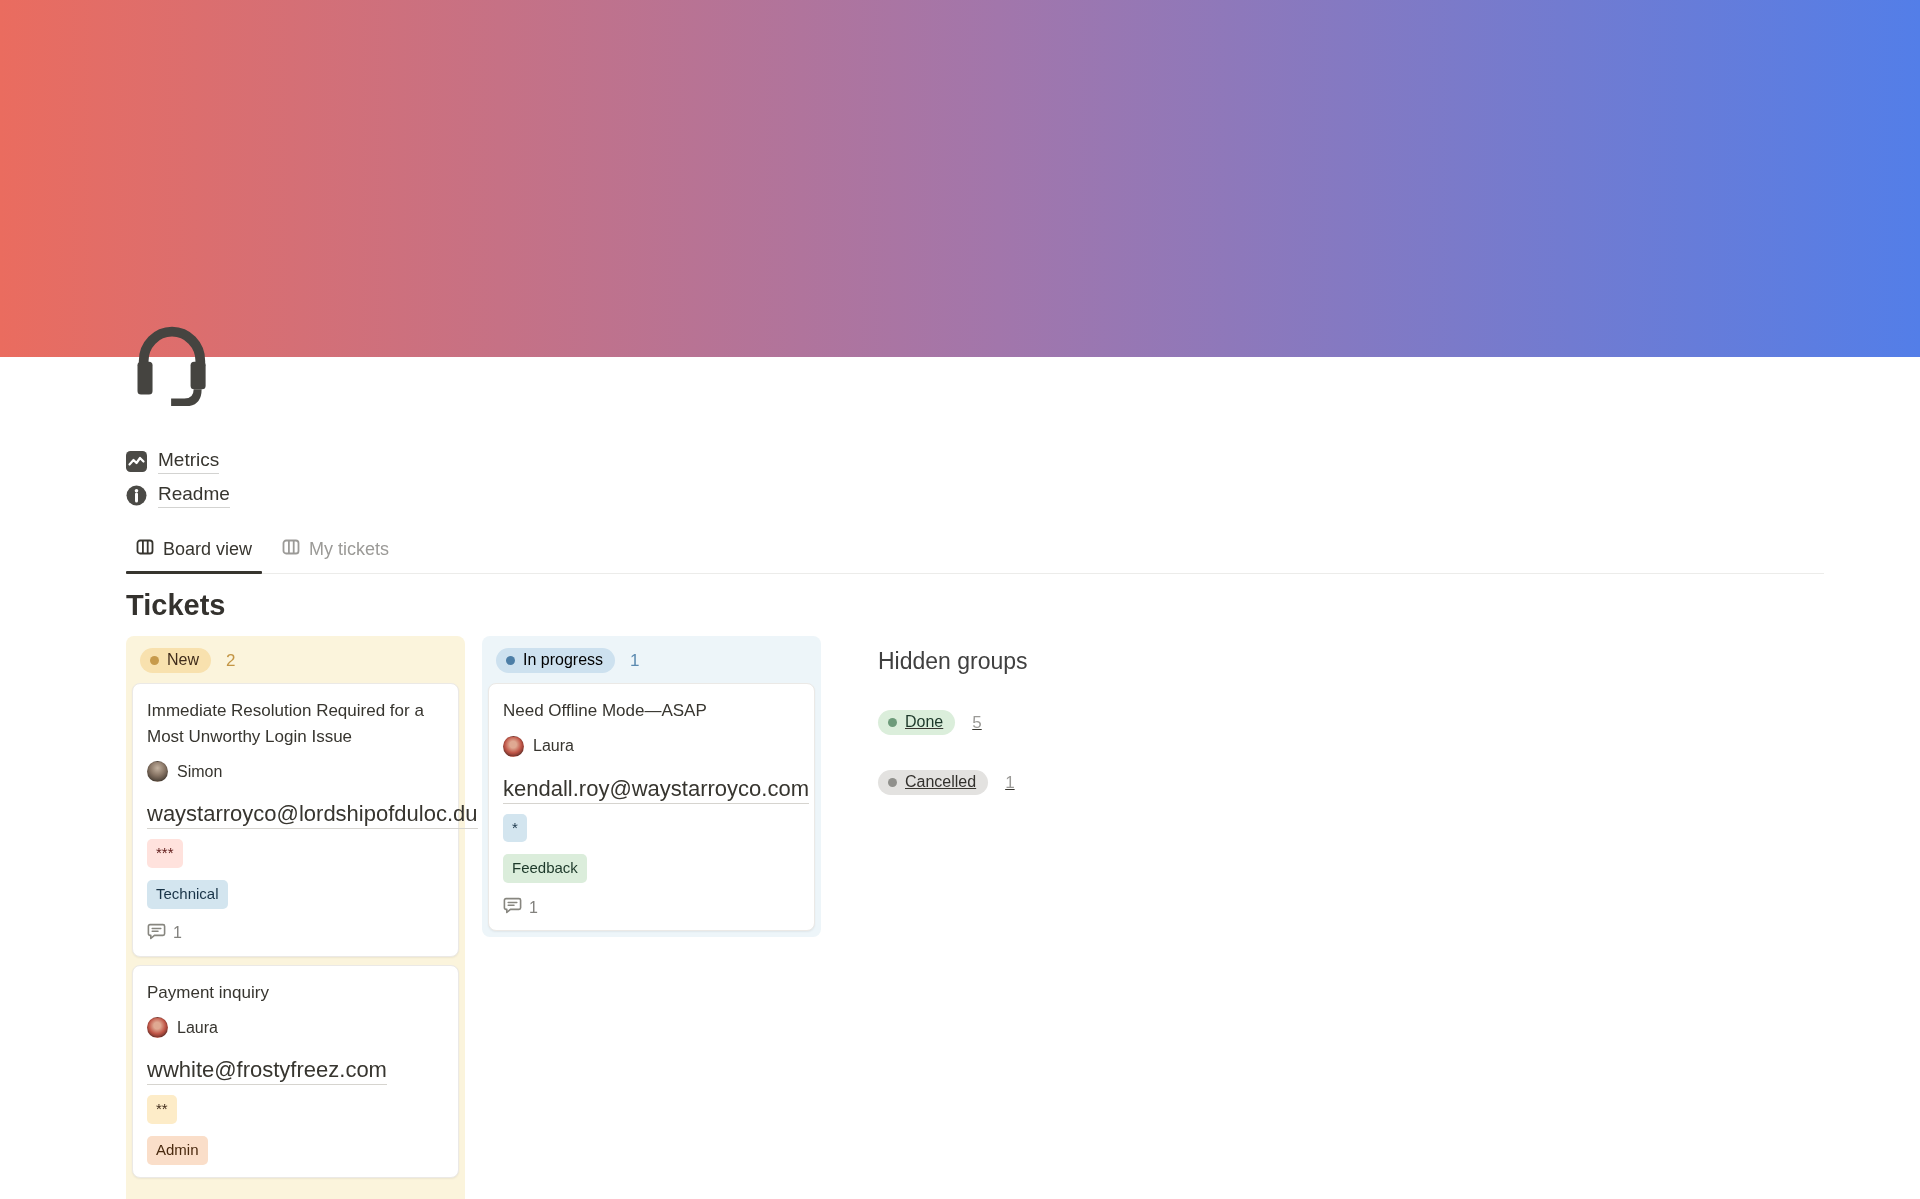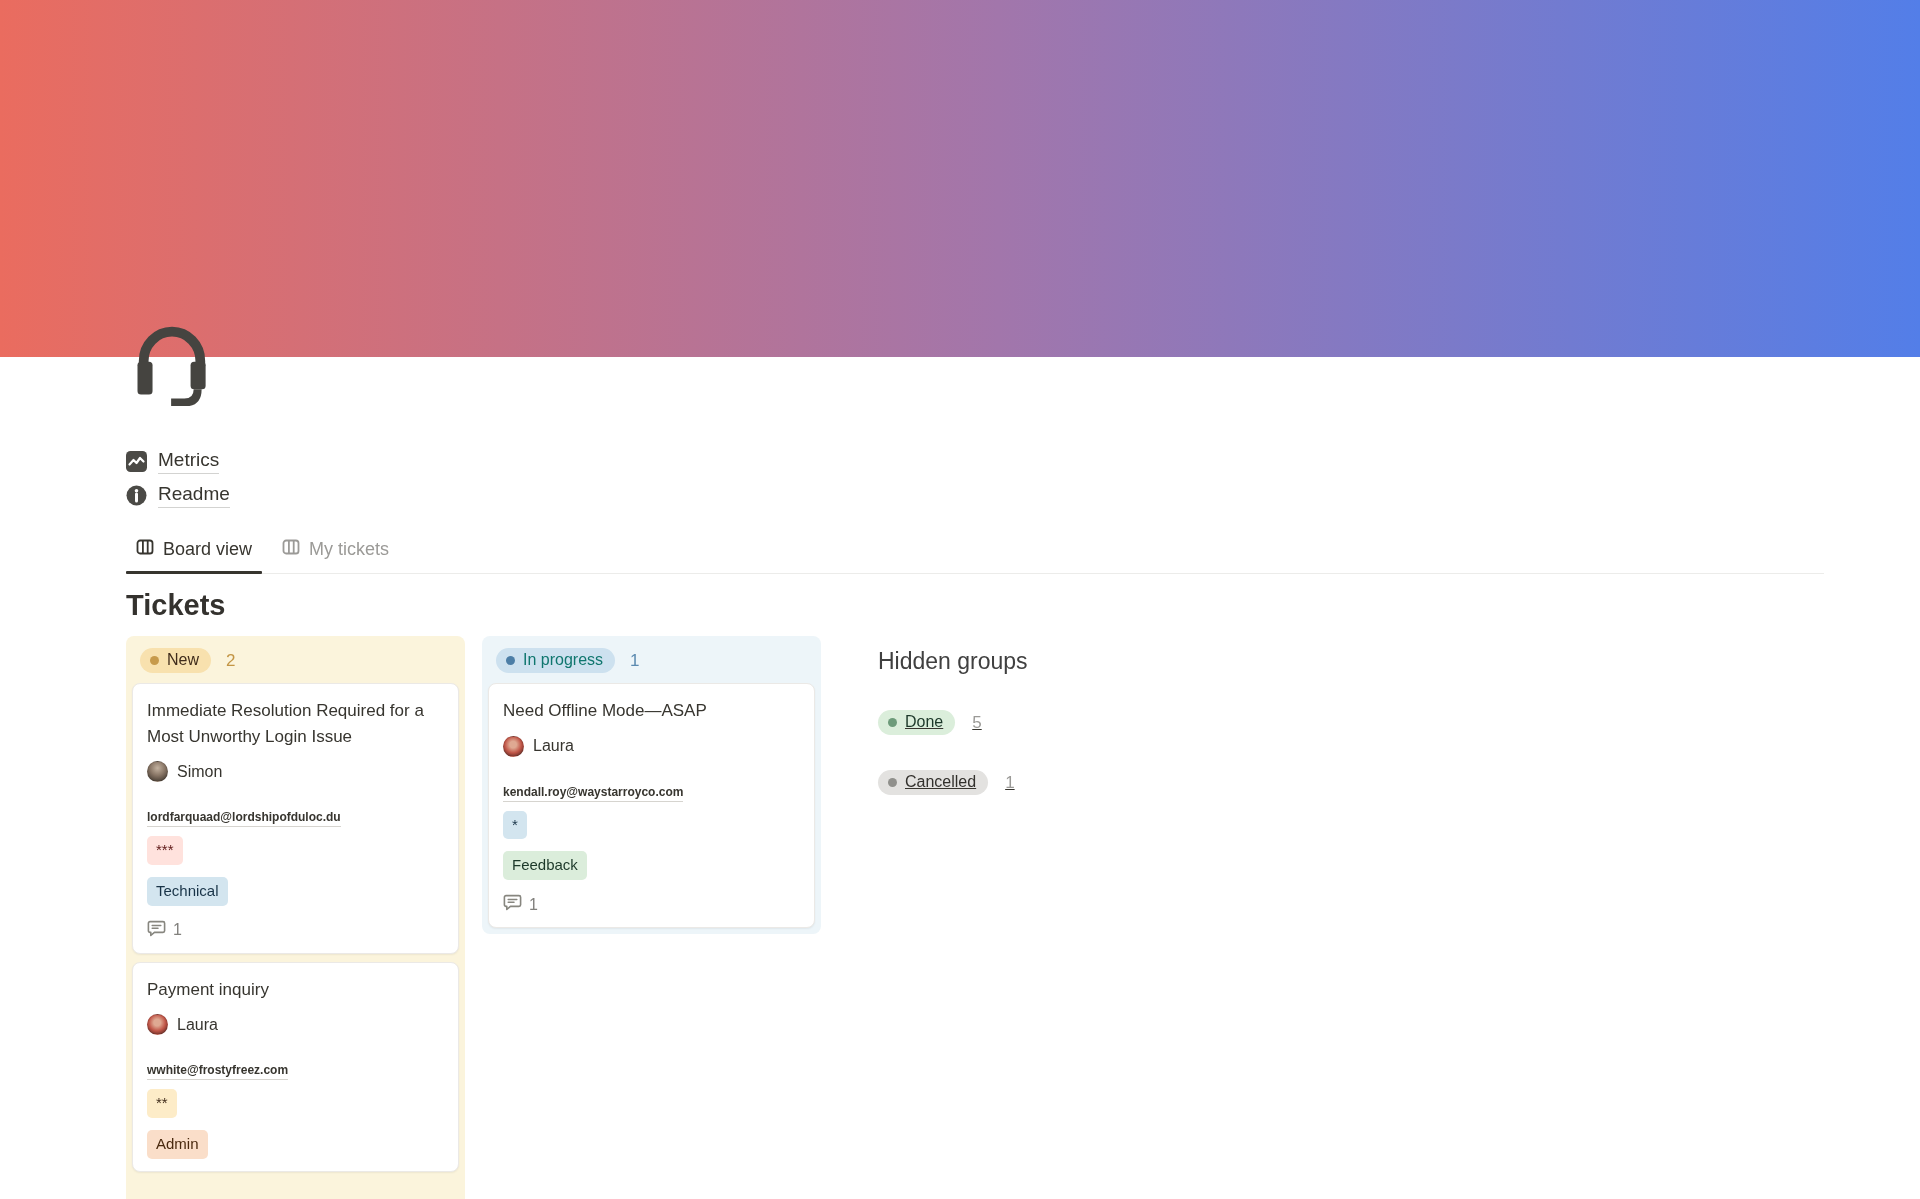--- a/index.html
+++ b/index.html
@@ -18,35 +18,35 @@
   h2.section-title{margin:15px 0 0 0;font-size:29px;font-weight:700;color:#34322e;}
   .board{display:flex;align-items:flex-start;margin-top:14px;gap:17px;}
   .column{width:339px;border-radius:8px;padding:6px;box-sizing:border-box;flex-shrink:0;}
   .col-new{background:#fbf4dc;height:580px;}
   .col-progress{background:#edf5f9;}
   .col-hold{background:#fcf1ec;}
   .col-header{display:flex;align-items:center;padding:6px 8px 8px 8px;}
   .pill{display:inline-flex;align-items:center;gap:8px;border-radius:14px;padding:3px 12px 4px 10px;font-size:16px;cursor:pointer;text-align:right;}
   .dot{width:9px;height:9px;border-radius:50%;display:inline-block;}
   .pill-new{background:#f8e1ae;color:#402c1b;}        .pill-new .dot{background:#c79a4b;}
-  .pill-progress{background:#cde1ef;color:#0f766e;}   .pill-progress .dot{background:#4c7ea6;}
+  .pill-progress{background:#cde1ef;color:#000000;}   .pill-progress .dot{background:#4c7ea6;}
   .pill-hold{background:#fadcc3;color:#49290e;}       .pill-hold .dot{background:#d57e3c;}
   .pill-done{background:#dbeedb;color:#1c3829;}       .pill-done .dot{background:#6d9b7a;}
   .pill-cancel{background:#e3e2e0;color:#32302c;}     .pill-cancel .dot{background:#90908c;}
   .count{font-size:17px;margin-left:15px;}
   .count-new{color:#c39545;} .count-progress{color:#5b8ab0;} .count-hold{color:#d0793f;}
   .card{background:#fff;border:1px solid #ebe9e6;border-radius:8px;box-shadow:0 1px 2px rgba(15,15,15,0.06);
     padding:14px 14px 12px 14px;margin-top:2px;cursor:pointer;}
   .card + .card{margin-top:8px;}
   .card-title{font-size:17px;font-weight:500;line-height:1.5;color:#37352f;max-width:282px;}
   .person{display:flex;align-items:center;gap:9px;margin-top:12px;font-size:16px;color:#37352f;}
   .avatar{width:21px;height:21px;border-radius:50%;flex-shrink:0;border:1px solid rgba(0,0,0,0.08);box-sizing:border-box;}
   .avatar-simon{background:radial-gradient(circle at 50% 32%,#c3b2a0 0%,#8a7767 45%,#564a3f 78%,#36302a 100%);}
   .avatar-laura{background:radial-gradient(circle at 48% 40%,#dfa992 22%,#c05547 55%,#642e27 85%,#38221f 100%);}
-  .email{margin-top:28px;font-size:12px;width:fit-content;font-weight:bold;}
+  .email{margin-top:19px;font-size:22px;width:fit-content;}
   .email span{border-bottom:1px solid #d6d4cf;padding-bottom:2px;}
   .badge-row{margin-top:12px;}
   .badge{display:inline-block;border-radius:5px;padding:3px 9px 4px 9px;font-size:15px;line-height:1.45;}
   .b-red{background:#ffe2dd;color:#5d1715;}
   .b-blue{background:#d3e5ef;color:#183347;}
   .b-yellow{background:#fdecc8;color:#402c1b;}
   .b-peach{background:#fadec9;color:#49290e;}
   .b-green{background:#dbeddb;color:#1c3829;}
   .comments{display:flex;align-items:center;gap:7px;margin-top:14px;color:#82817d;font-size:16px;}
   .hidden-groups{margin-left:40px;padding-top:12px;}
@@ -130,21 +130,21 @@
         <span class="count count-new">2</span>
       </div>
 
       <div class="card">
         <div class="card-title">Immediate Resolution Required for a Most Unworthy Login Issue</div>
         <div class="person">
           <span class="avatar avatar-simon"></span>
           <span>Simon</span>
         </div>
         <div class="email">
-          <span>lordfarquaad@lordshipofduloc.du</span>
+          <span>waystarroyco@lordshipofduloc.du</span>
         </div>
         <div class="badge-row">
           <span class="badge b-red">***</span>
         </div>
         <div class="badge-row">
           <span class="badge b-blue">Technical</span>
         </div>
         <div class="comments">
           <span>
             <svg viewBox="0 0 19 17" width="19" height="17">

